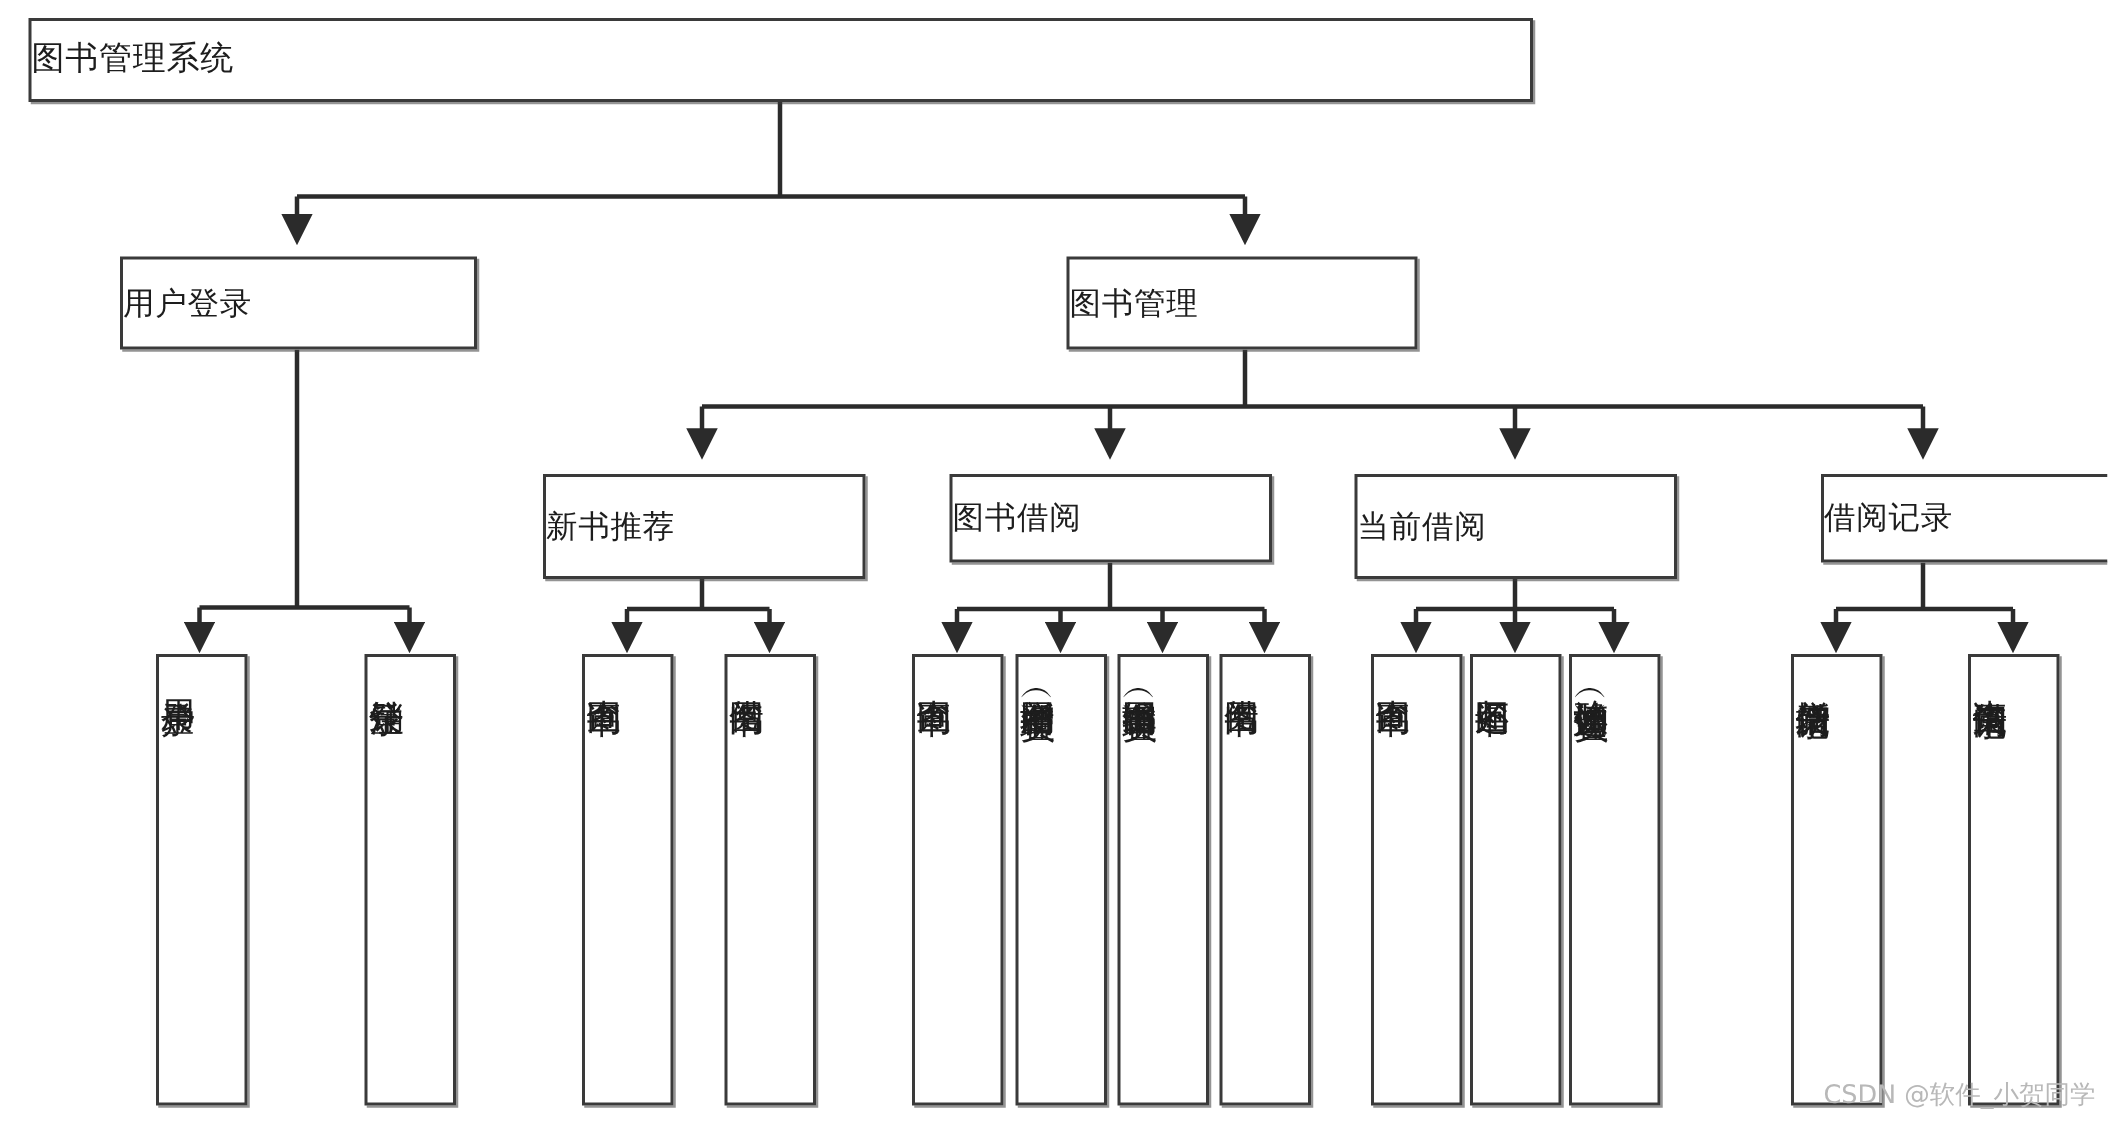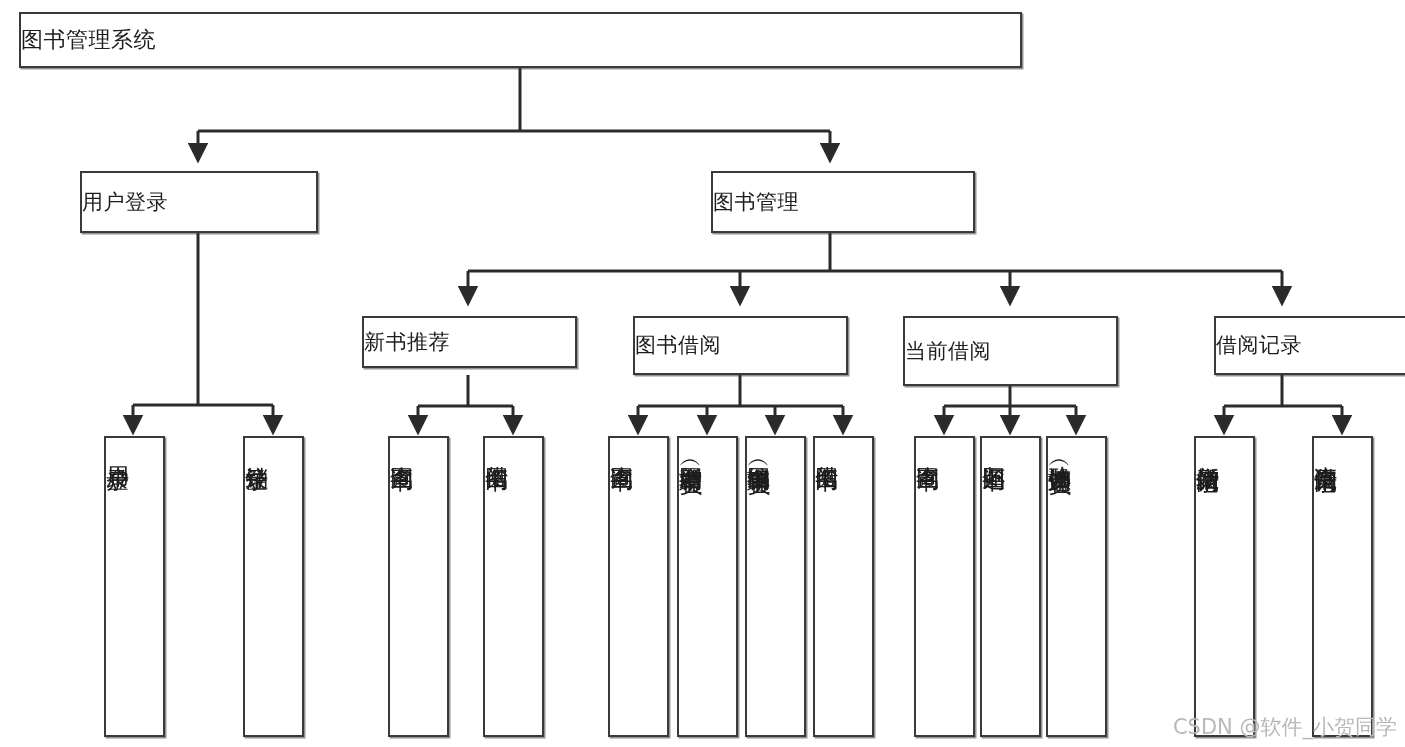--- a/index.html
+++ b/index.html
@@ -61,21 +61,21 @@
     text-orientation: upright;
     font-size: 23px;
     line-height: 1.05;
     letter-spacing: 1px;
     white-space: nowrap;
   }
   .watermark {
     position: absolute;
     right: 8px;
     bottom: 6px;
-    font-size: 21px;
+    font-size: 17px;
     color: #b8b8b8;
     white-space: nowrap;
     user-select: none;
   }
 </style>
 </head>
 <body>
 
 <div id="diagram-root">
 
@@ -129,25 +129,25 @@
     </g>
   </svg>
 
   <div class="node horiz root" style="left:19px; top:12px; width:1003px; height:56px;">
     <span class="node-label">图书管理系统</span>
   </div>
 
   <div class="node horiz" style="left:80px; top:171px; width:238px; height:62px;">
     <span class="node-label">用户登录</span>
   </div>
-  <div class="node horiz" style="left:711px; top:171px; width:264px; height:62px;">
+  <div class="node horiz" style="left:711px; top:171px; width:234px; height:62px;">
     <span class="node-label">图书管理</span>
   </div>
 
-  <div class="node horiz" style="left:362px; top:316px; width:215px; height:52px;">
+  <div class="node horiz" style="left:362px; top:316px; width:215px; height:70px;">
     <span class="node-label">新书推荐</span>
   </div>
   <div class="node horiz" style="left:633px; top:316px; width:215px; height:59px;">
     <span class="node-label">图书借阅</span>
   </div>
   <div class="node horiz" style="left:903px; top:316px; width:215px; height:70px;">
     <span class="node-label">当前借阅</span>
   </div>
   <div class="node horiz" style="left:1174px; top:316px; width:215px; height:59px;margin-left:40px;">
     <span class="node-label">借阅记录</span>

